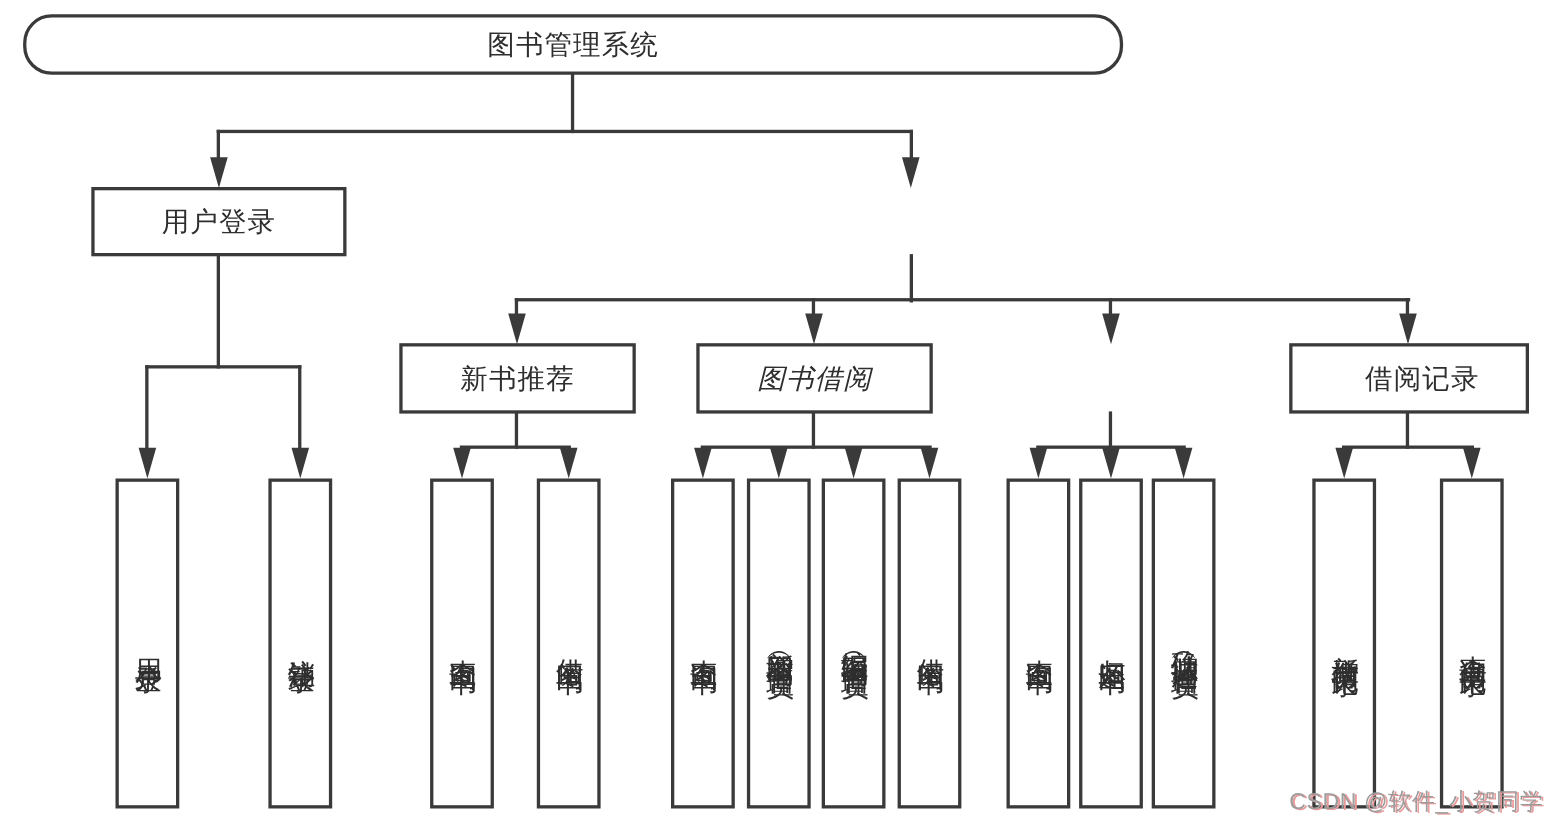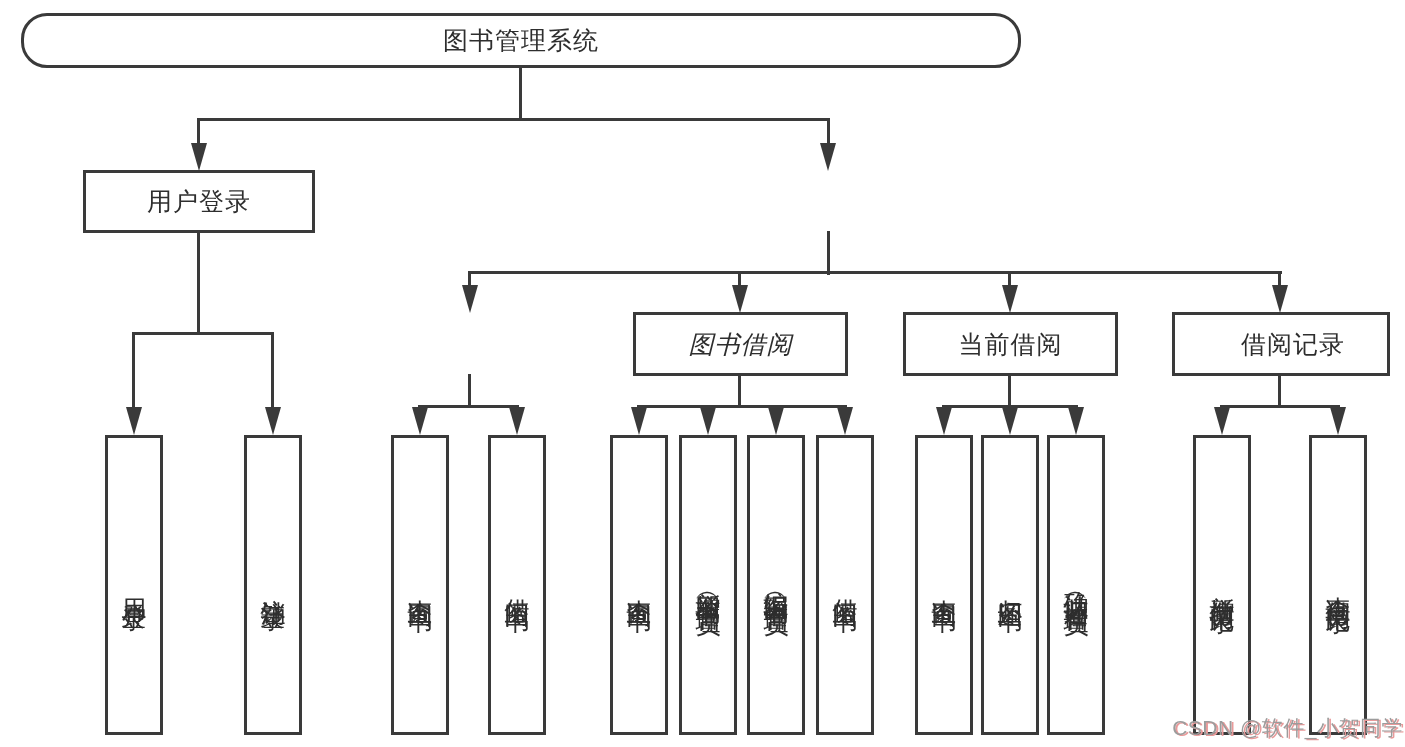--- a/index.html
+++ b/index.html
@@ -63,22 +63,22 @@
 </style>
 </head>
 <body>
 
 <div id="canvas">
 
   <div class="box hbox n-root">图书管理系统</div>
 
   <div class="box hbox n-user-login">用户登录</div>
 
+  <div class="box hbox n-rec">新书推荐</div>
   <div class="box hbox n-bb">图书借阅</div>
-  <div class="box hbox n-cb">当前借阅</div>
   <div class="box hbox n-br">借阅记录</div>
 
   <div class="box vbox leaf l-user-login">用户登录</div>
   <div class="box vbox leaf l-logout">注销登录</div>
   <div class="box vbox leaf l-rec-query">查询图书</div>
   <div class="box vbox leaf l-rec-borrow">借阅图书</div>
   <div class="box vbox leaf l-bb-query">查询图书</div>
   <div class="box vbox leaf l-bb-add">新增图书（管理员）</div>
   <div class="box vbox leaf l-bb-edit">编辑图书（管理员）</div>
   <div class="box vbox leaf l-bb-borrow">借阅图书</div>

